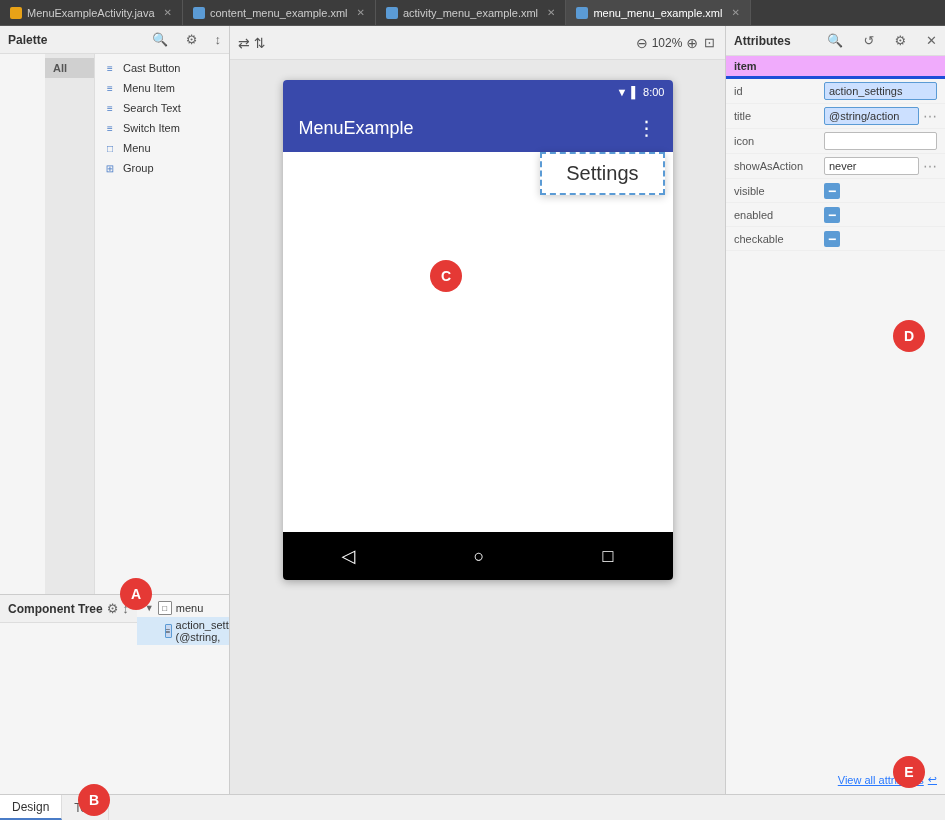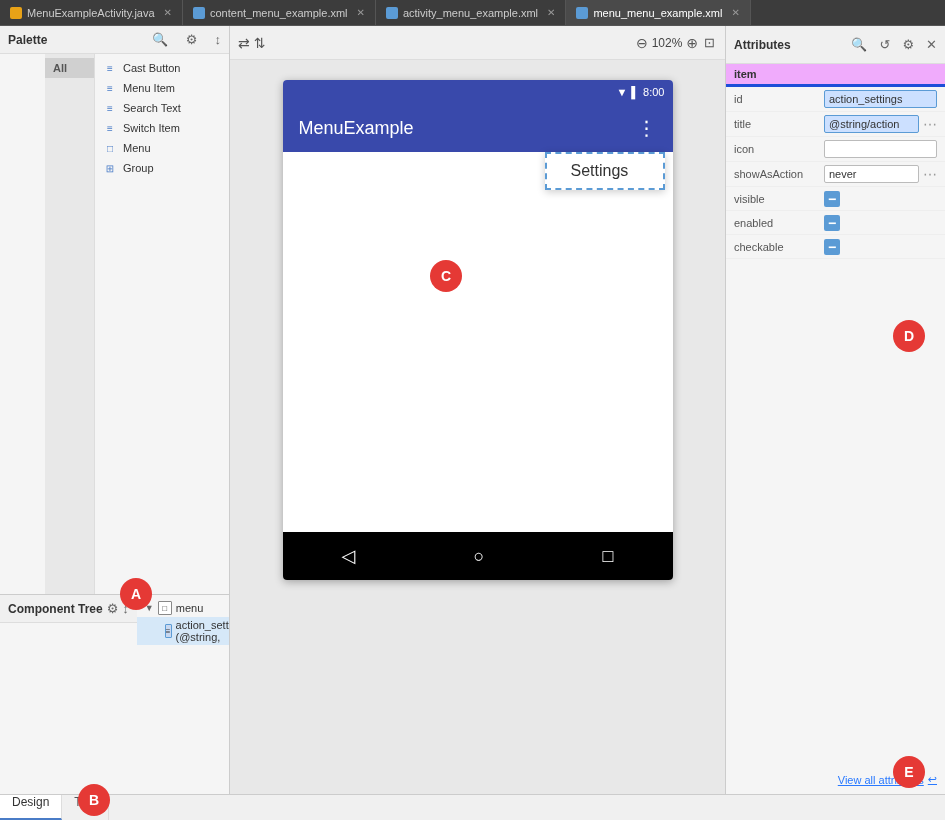--- a/index.html
+++ b/index.html
@@ -263,21 +263,21 @@
       min-height: 400px;
       position: relative;
     }
     .settings-dropdown {
       position: absolute;
       right: 8px;
       top: 0;
       background: #fff;
       border: 2px dashed #5b9bd5;
       padding: 8px 24px;
-      font-size: 16px;
+      font-size: 20px;
       color: #333;
       box-shadow: 0 2px 8px rgba(0,0,0,0.2);
       min-width: 120px;
     }
 
     .phone-nav-bar {
       background: #000;
       height: 48px;
       display: flex;
       align-items: center;
@@ -292,22 +292,22 @@
       border-left: 1px solid #ccc;
       display: flex;
       flex-direction: column;
     }
     .attrs-header {
       display: flex;
       align-items: center;
       padding: 4px 8px;
       background: #f0f0f0;
       border-bottom: 1px solid #ddd;
-      height: 38px;
-      gap: 12px;
+      height: 30px;
+      gap: 20px;
     }
     .attrs-title {
       font-size: 12px;
       font-weight: 600;
       color: #333;
       flex: 1;
     }
 
     .attrs-section-label {
       padding: 4px 8px;
@@ -412,20 +412,21 @@
       display: flex;
       height: 26px;
       background: #f0f0f0;
       border-top: 1px solid #ccc;
       align-items: center;
     }
     .bottom-tab {
       padding: 0 12px;
       height: 100%;
       display: flex;
+      align-items: center;
       font-size: 12px;
       color: #555;
       cursor: pointer;
       border-right: 1px solid #ddd;
     }
     .bottom-tab.active {
       background: #fff;
       color: #333;
       font-weight: 500;
       border-bottom: 2px solid #4a7cc7;

